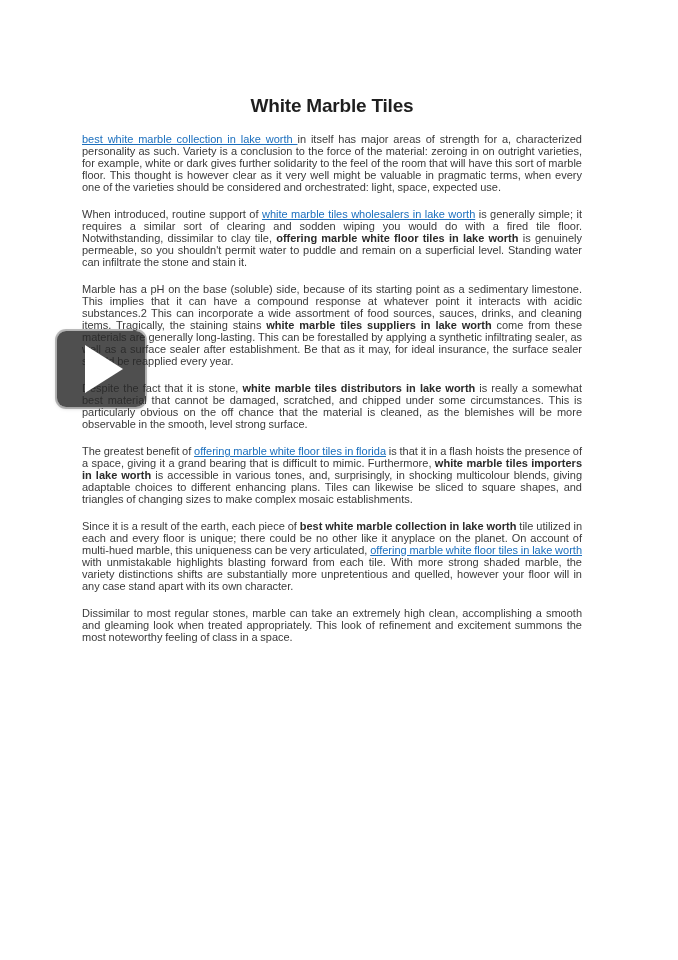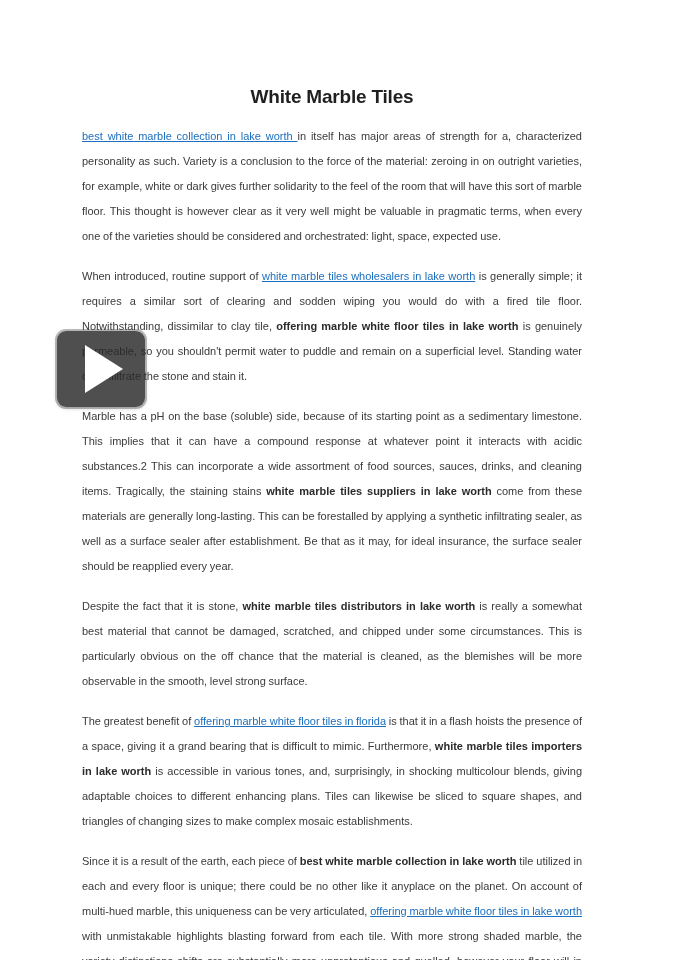--- a/index.html
+++ b/index.html
@@ -17,26 +17,26 @@
     left: 82px;
     top: 0;
     width: 500px;
     padding-top: 82px;
   }
   .title {
     font-size: 19px;
     font-weight: 700;
     color: var(--title-color, #1f1f1f);
     text-align: center;
-    margin: 4px 0 16px 0;
+    margin: 13px 0 16px 0;
     letter-spacing: -0.2px;
   }
   .para {
     font-size: 11px;
-    line-height: 25px;
+    line-height: 12px;
     text-align: justify;
     margin: 15px 0 0 0;
     word-spacing: -0.3px;
   }
   .para strong { font-weight: 700; color: var(--bold-color, #2b2b2b); }
   .para a.link {
     color: var(--link-color, #1b6fbe);
     text-decoration: underline;
     cursor: pointer;
   }
@@ -69,20 +69,21 @@
 
 <div class="page" style="--text-color: #3a3a3a; --title-color: #1f1f1f; --bold-color: #2b2b2b; --link-color: #1b6fbe; --overlay-bg: rgba(40,40,40,0.82);">
   <div class="content">
     <h1 class="title">White Marble Tiles</h1>
     <p class="para"><a class="link" href="#">best white marble collection in lake worth </a><span>in itself has major areas of strength for a, characterized personality as such. Variety is a conclusion to the force of the material: zeroing in on outright varieties, for example, white or dark gives further solidarity to the feel of the room that will have this sort of marble floor. This thought is however clear as it very well might be valuable in pragmatic terms, when every one of the varieties should be considered and orchestrated: light, space, expected use.</span></p>
     <p class="para"><span>When introduced, routine support of </span><a class="link" href="#">white marble tiles wholesalers in lake worth</a><span> is generally simple; it requires a similar sort of clearing and sodden wiping you would do with a fired tile floor. Notwithstanding, dissimilar to clay tile, </span><strong>offering marble white floor tiles in lake worth</strong><span> is genuinely permeable, so you shouldn't permit water to puddle and remain on a superficial level. Standing water can infiltrate the stone and stain it.</span></p>
     <p class="para"><span>Marble has a pH on the base (soluble) side, because of its starting point as a sedimentary limestone. This implies that it can have a compound response at whatever point it interacts with acidic substances.2 This can incorporate a wide assortment of food sources, sauces, drinks, and cleaning items. Tragically, the staining stains </span><strong>white marble tiles suppliers in lake worth</strong><span> come from these materials are generally long-lasting. This can be forestalled by applying a synthetic infiltrating sealer, as well as a surface sealer after establishment. Be that as it may, for ideal insurance, the surface sealer should be reapplied every year.</span></p>
     <p class="para"><span>Despite the fact that it is stone, </span><strong>white marble tiles distributors in lake worth</strong><span> is really a somewhat best material that cannot be damaged, scratched, and chipped under some circumstances. This is particularly obvious on the off chance that the material is cleaned, as the blemishes will be more observable in the smooth, level strong surface.</span></p>
     <p class="para"><span>The greatest benefit of </span><a class="link" href="#">offering marble white floor tiles in florida</a><span> is that it in a flash hoists the presence of a space, giving it a grand bearing that is difficult to mimic. Furthermore, </span><strong>white marble tiles importers in lake worth</strong><span> is accessible in various tones, and, surprisingly, in shocking multicolour blends, giving adaptable choices to different enhancing plans. Tiles can likewise be sliced to square shapes, and triangles of changing sizes to make complex mosaic establishments.</span></p>
     <p class="para gap-before-md"><span>Since it is a result of the earth, each piece of </span><strong>best white marble collection in lake worth</strong><span> tile utilized in each and every floor is unique; there could be no other like it anyplace on the planet. On account of multi-hued marble, this uniqueness can be very articulated, </span><a class="link" href="#">offering marble white floor tiles in lake worth</a><span> with unmistakable highlights blasting forward from each tile. With more strong shaded marble, the variety distinctions shifts are substantially more unpretentious and quelled, however your floor will in any case stand apart with its own character.</span></p>
+    <p class="para"><span>Dissimilar to most regular stones, marble can take an extremely high clean, accomplishing a smooth and gleaming look when treated appropriately. This look of refinement and excitement summons the most noteworthy feeling of class in a space.</span></p>
   </div>
 
   <div class="play-overlay">
     <svg width="38" height="48" viewBox="0 0 38 48">
       <polygon points="0,0 38,24 0,48" fill="#ffffff"></polygon>
     </svg>
   </div>
 </div>
 
 </body></html>

